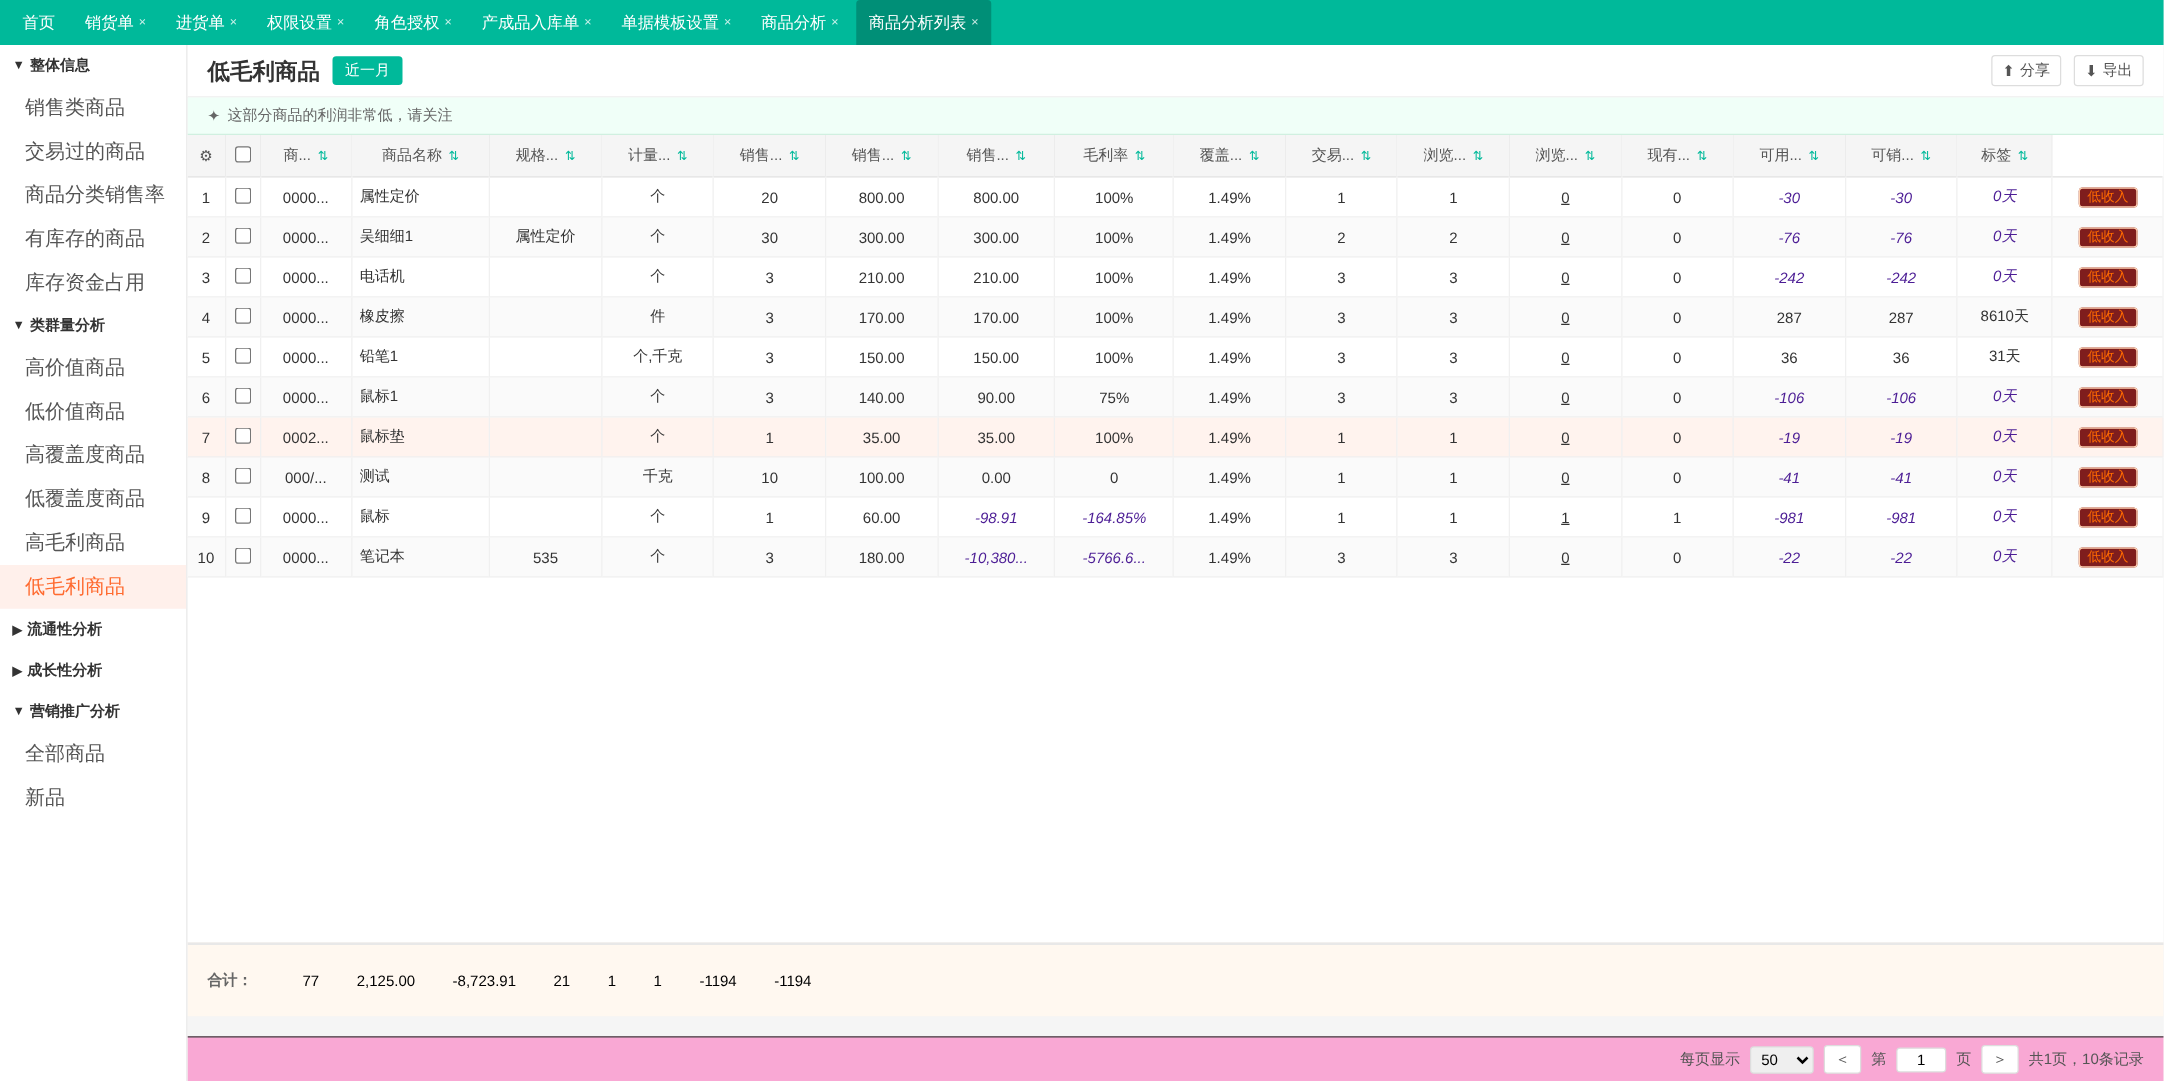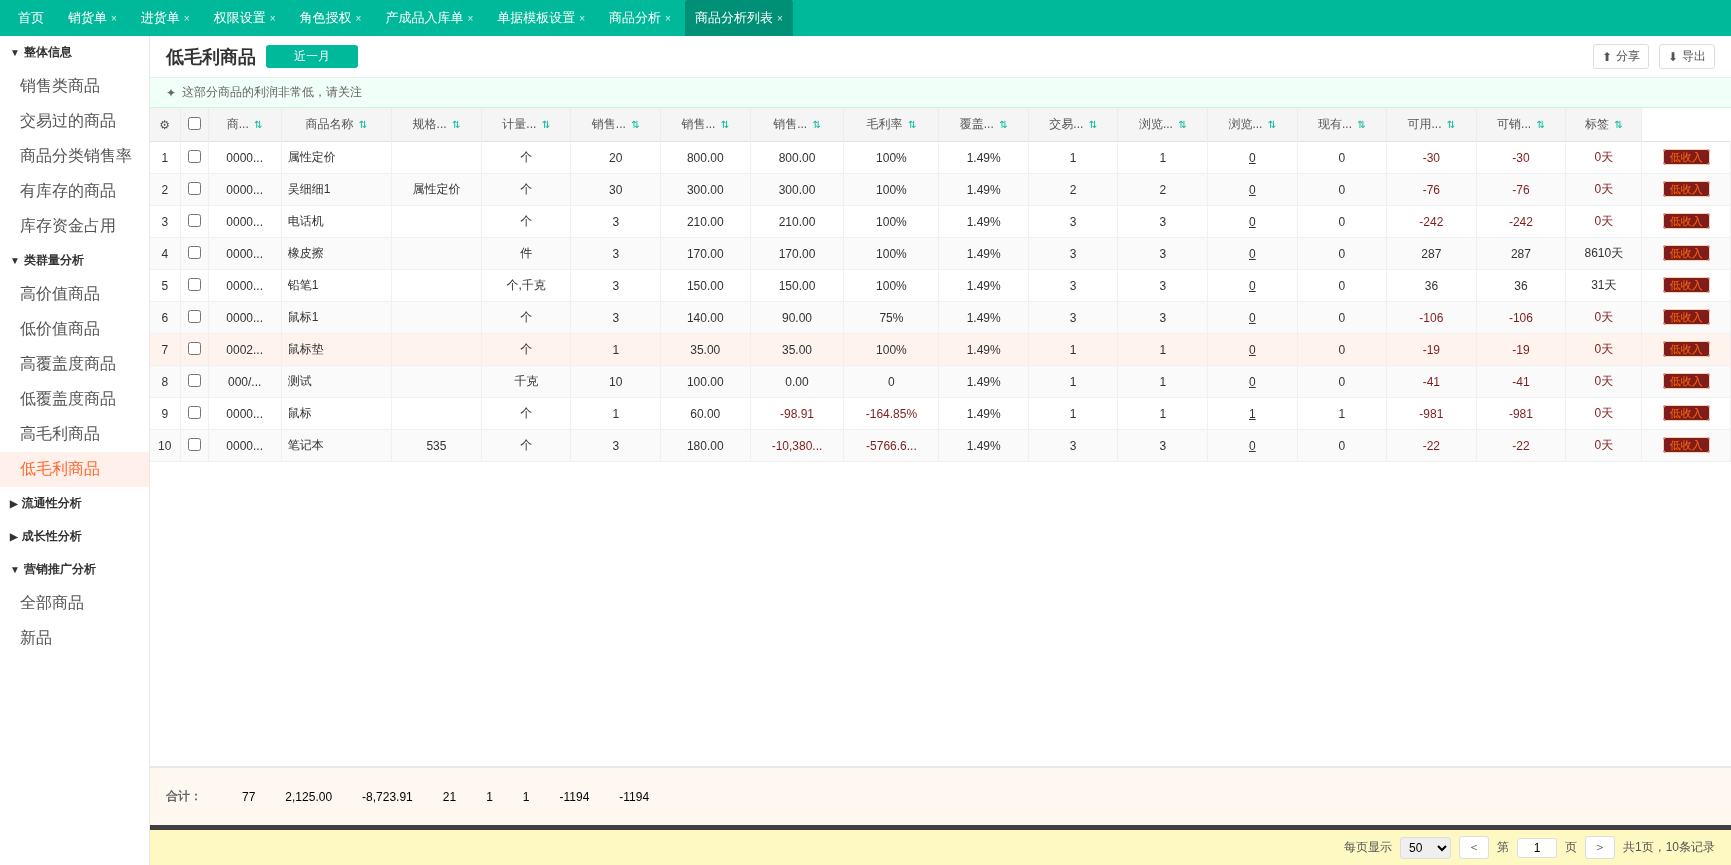--- a/index.html
+++ b/index.html
@@ -92,21 +92,21 @@
     }
     .page-title {
       font-size: 18px;
       font-weight: bold;
       color: #333;
     }
     .date-filter-btn {
       background: #00b99a;
       color: #fff;
       border: none;
-      padding: 3px 28px;
+      padding: 3px 10px;
       border-radius: 3px;
       cursor: pointer;
       font-size: 12px;
     }
     .search-box {
       display: flex;
       align-items: center;
       border: 1px solid #ddd;
       border-radius: 3px;
       padding: 2px 8px;
@@ -186,21 +186,21 @@
     tbody tr:nth-child(even) { background: #fafafa; }
     tbody tr.highlighted { background: #fff3ee; }
     tbody td {
       padding: 7px 6px;
       text-align: center;
       color: #333;
       border-right: 1px solid #f0f0f0;
       white-space: nowrap;
     }
     td.text-left { text-align: left; }
-    td.red { color: #7f1d1d; }
+    td.red { color: #4c1d95; font-style: italic; }
 
     .tag-badge {
       background: #7f1d1d;
       color: #ff6a00;
       border: 1px solid #ffd0b0;
       border-radius: 3px;
       padding: 1px 6px;
       font-size: 11px;
       margin-top: 44px;
     }
@@ -218,29 +218,30 @@
       display: flex;
       align-items: center;
       gap: 20px;
       font-size: 12px;
     }
     .footer-label { color: #666; font-weight: bold; }
     .footer-values { display: flex; gap: 30px; margin-left: 20px; }
 
     
     .pagination-bar {
-      background: #fef9c3;
-      border-top: 5px solid #404040;
+      background: #f9a8d4;
+      border-top: 1px solid #404040;
       padding: 6px 16px;
       display: flex;
       align-items: center;
       justify-content: flex-end;
       gap: 8px;
       font-size: 12px;
       color: #555;
+      margin-top: 16px;
     }
     .pagination-bar select {
       border: 1px solid #ddd;
       padding: 2px 4px;
       border-radius: 3px;
     }
     .page-btn {
       border: 1px solid #ddd;
       background: #fff;
       padding: 2px 8px;

